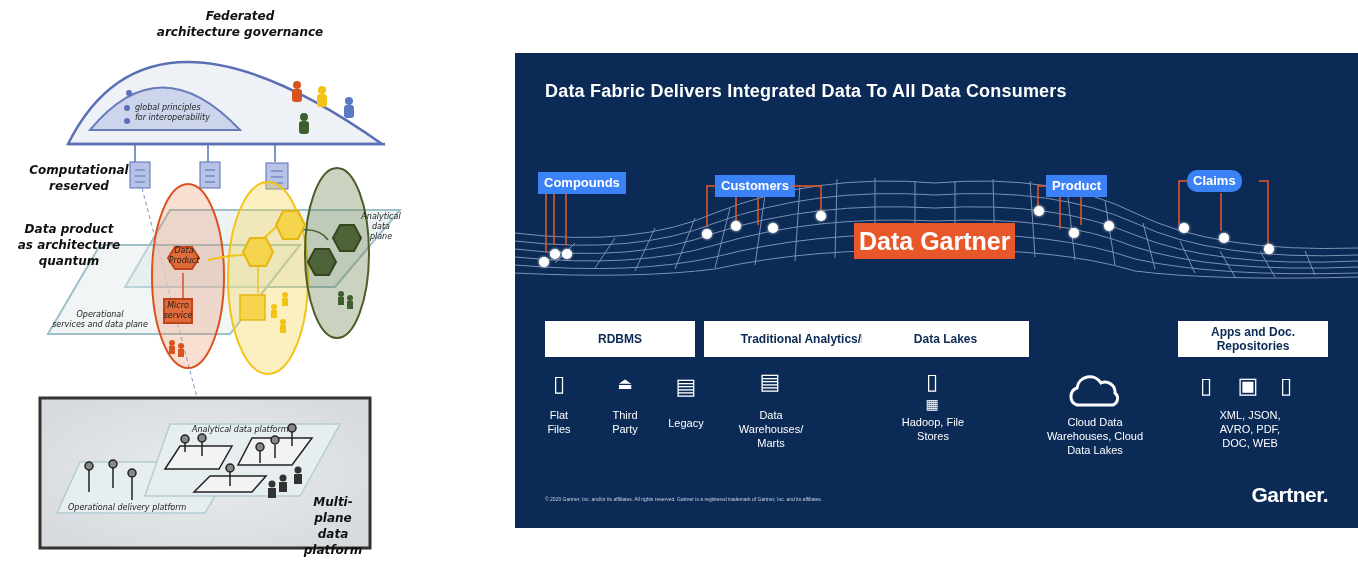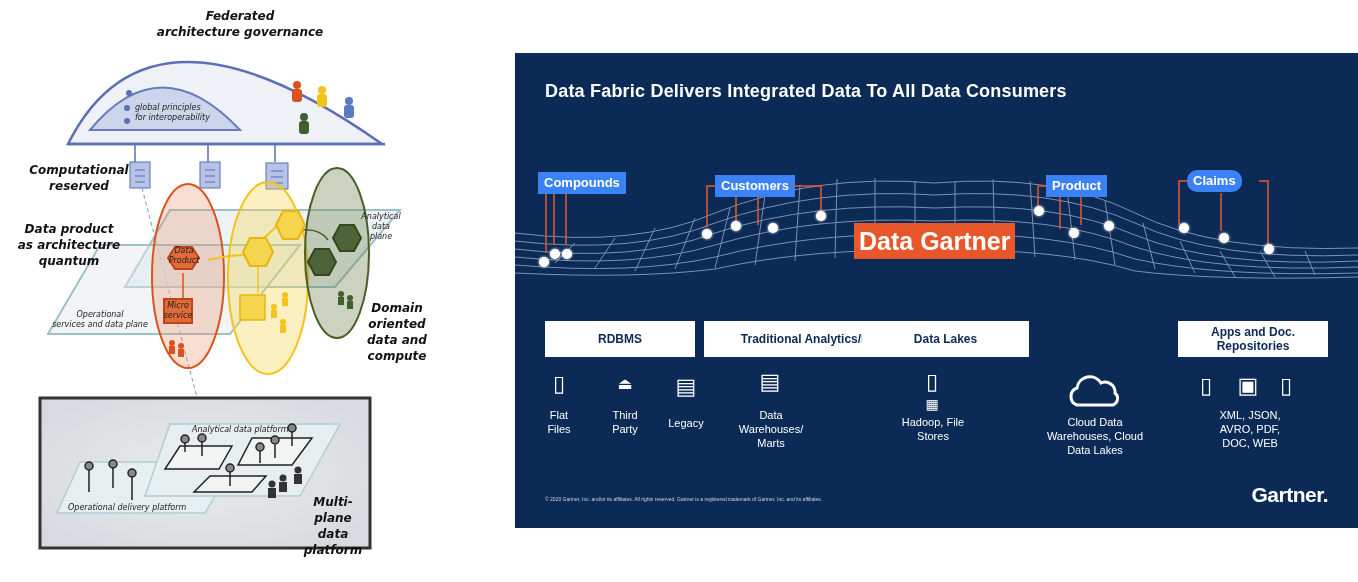--- a/index.html
+++ b/index.html
@@ -173,26 +173,20 @@
     <div>Operational</div>
     <div>services and data plane</div>
   </div>
   <div class="abs hand lbl-small" style="left:168px;top:246px;width:32px;text-align:center;color:#222;">
     <div>Data</div>
     <div>Product</div>
   </div>
   <div class="abs hand lbl-small" style="left:163px;top:301px;width:30px;text-align:center;color:#222;">
     <div>Micro</div>
     <div>service</div>
-  </div>
-  <div class="abs hand lbl-bold" style="left:362px;top:300px;width:70px;">
-    <div>Domain</div>
-    <div>oriented</div>
-    <div>data and</div>
-    <div>compute</div>
   </div>
   <div class="abs hand lbl-small" style="left:192px;top:425px;width:110px;">Analytical data platform</div>
   <div class="abs hand lbl-small" style="left:68px;top:503px;width:120px;">Operational delivery platform</div>
   <div class="abs hand lbl-bold" style="left:298px;top:494px;width:70px;">
     <div>Multi-plane</div>
     <div>data</div>
     <div>platform</div>
   </div>
 </div>
 

